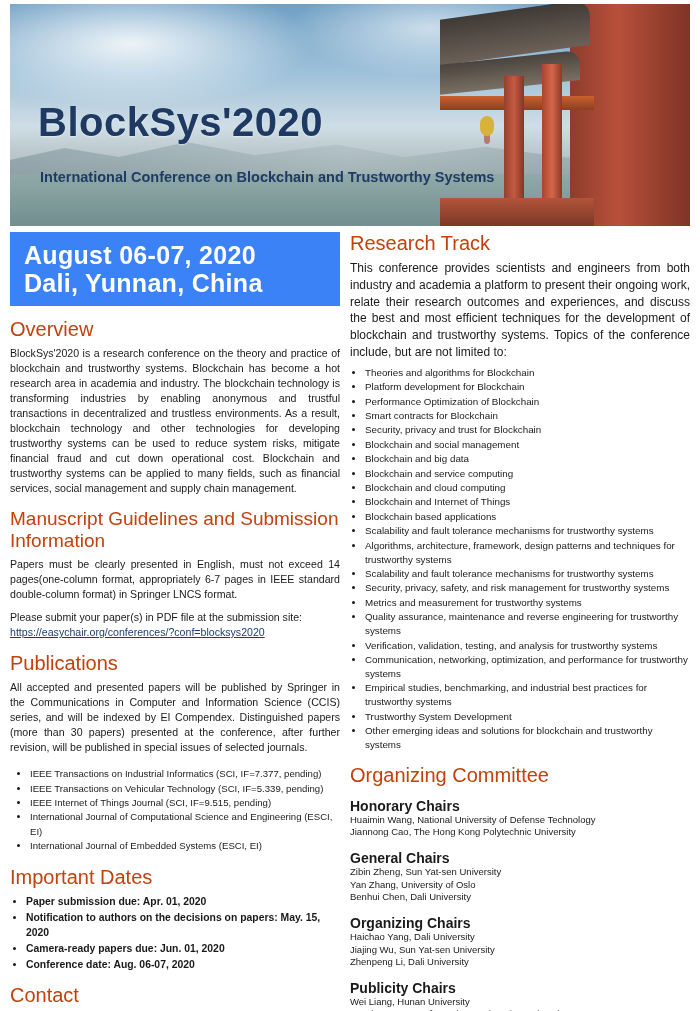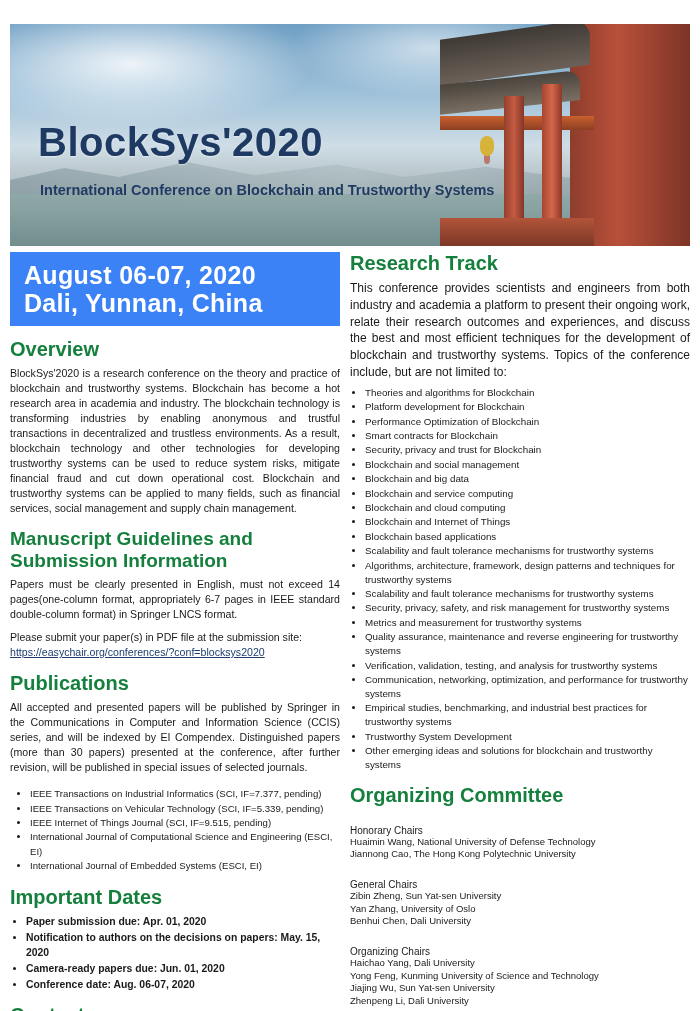--- a/index.html
+++ b/index.html
@@ -10,21 +10,21 @@
   body {
     font-family: "Liberation Sans", sans-serif;
   }
   .poster {
     position: relative;
     width: 700px;
     height: 1011px;
     background: #ffffff;
     overflow: hidden;
     box-sizing: border-box;
-    padding: 24px 10px 10px 10px;
+    padding: 4px 10px 10px 10px;
   }
 
   
   .banner {
     position: relative;
     width: 680px;
     height: 222px;
     overflow: hidden;
     background: linear-gradient(to bottom, #7fa8c9 0%, #9dbdd6 35%, #c9d8e2 60%, #b9c6ca 100%);
   }
@@ -117,21 +117,21 @@
     top: 96px;
     color: #1e3a63;
     font-size: 40px;
     font-weight: bold;
     letter-spacing: 0.5px;
     text-shadow: 0 1px 2px rgba(255,255,255,0.55);
   }
   .banner-sub {
     position: absolute;
     left: 30px;
-    top: 158px;
+    top: 165px;
     color: #1f3b63;
     font-size: 14.5px;
     font-weight: bold;
   }
 
   
   .columns {
     display: flex;
     gap: 10px;
     margin-top: 6px;
@@ -156,23 +156,23 @@
     font-size: 25px;
     font-weight: bold;
     line-height: 1.15;
     letter-spacing: 0.3px;
   }
 
   .section {
     margin-top: 12px;
   }
   h2.sec-title {
-    color: #15803d;
+    color: #c2410c;
     font-size: 20px;
-    font-weight: bold;
+    font-weight: normal;
     margin: 0 0 5px 0;
     line-height: 1.15;
   }
   h2.sec-title.two-line { font-size: 19px; }
   .body-text {
     font-size: 10.6px;
     line-height: 1.42;
     color: #1a1a1a;
     text-align: justify;
   }
@@ -213,24 +213,24 @@
     margin: 0;
     padding-left: 15px;
     font-size: 9.8px;
     line-height: 1.42;
     color: #1a1a1a;
   }
   ul.topics li { margin-bottom: 0.5px; }
 
   .oc-group { margin-top: 4px; }
   .oc-head {
-    font-size: 10px;
-    font-weight: normal;
-    color: #1a1a1a;
-    margin: 18px 0 0 0;
+    font-size: 14px;
+    font-weight: bold;
+    color: #1a1a1a;
+    margin: 11px 0 0 0;
   }
   .oc-person {
     font-size: 9.5px;
     color: #1a1a1a;
     line-height: 1.33;
   }
 </style>
 </head>
 <body>
 
@@ -357,21 +357,20 @@
           <div class="oc-head">General Chairs</div>
           <div class="oc-person">Zibin Zheng, Sun Yat-sen University</div>
           <div class="oc-person">Yan Zhang, University of Oslo</div>
           <div class="oc-person">Benhui Chen, Dali University</div>
         </div>
 
 
         <div class="oc-group">
           <div class="oc-head">Organizing Chairs</div>
           <div class="oc-person">Haichao Yang, Dali University</div>
-          <div class="oc-person">Yong Feng, Kunming University of Science and Technology</div>
           <div class="oc-person">Jiajing Wu, Sun Yat-sen University</div>
           <div class="oc-person">Zhenpeng Li, Dali University</div>
         </div>
 
         <div class="oc-group">
           <div class="oc-head">Publicity Chairs</div>
           <div class="oc-person">Wei Liang, Hunan University</div>
           <div class="oc-person">Yongjuan Wang, Information Engineering University</div>
 
         </div>

